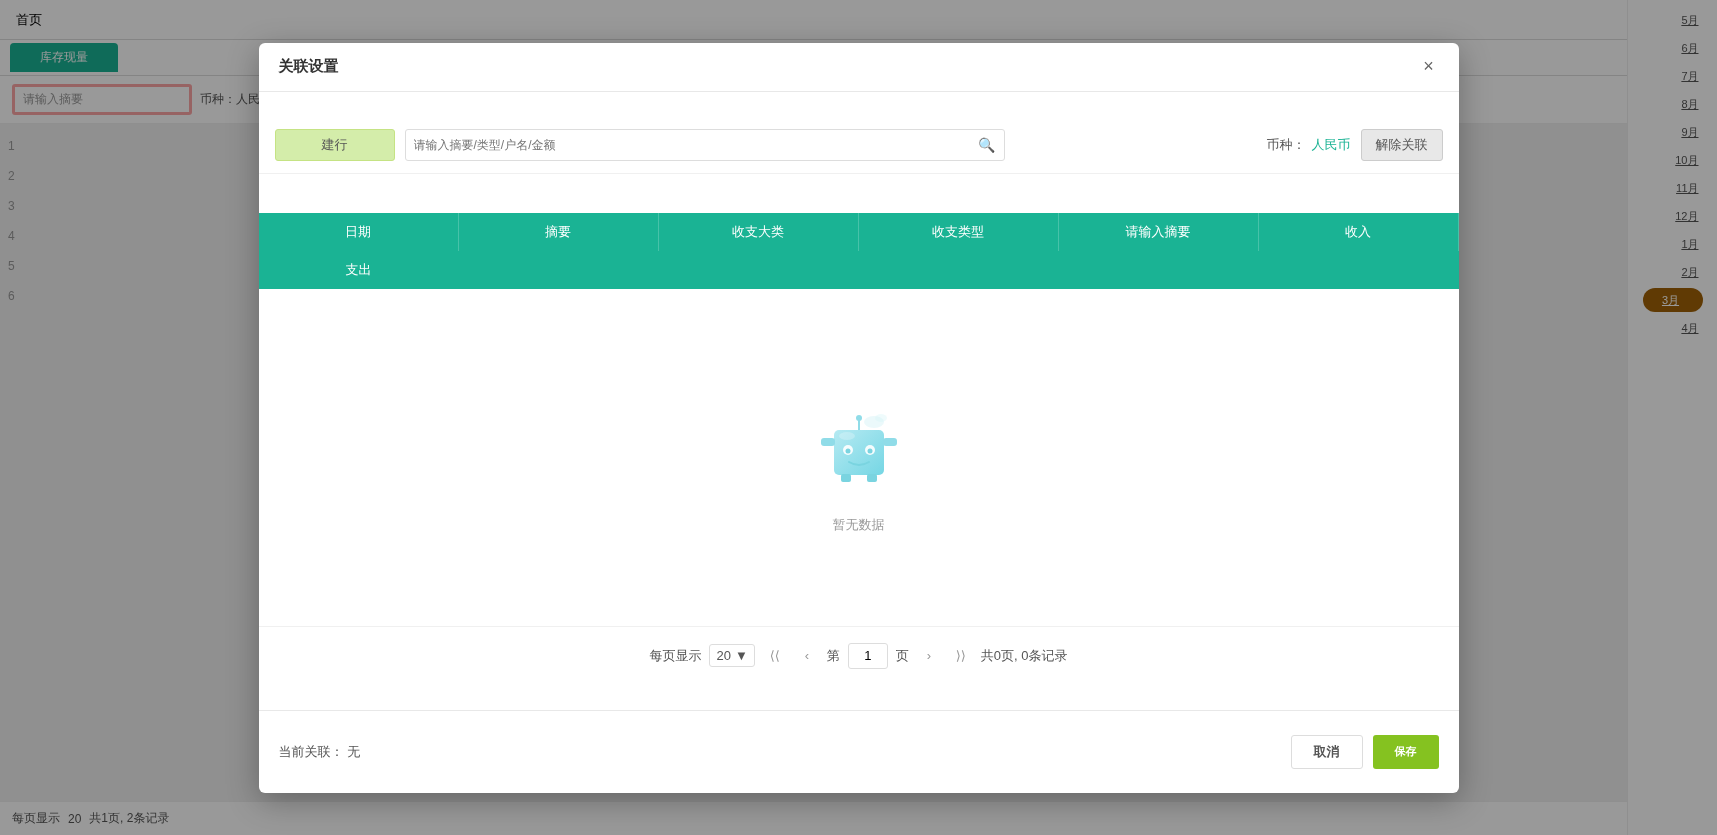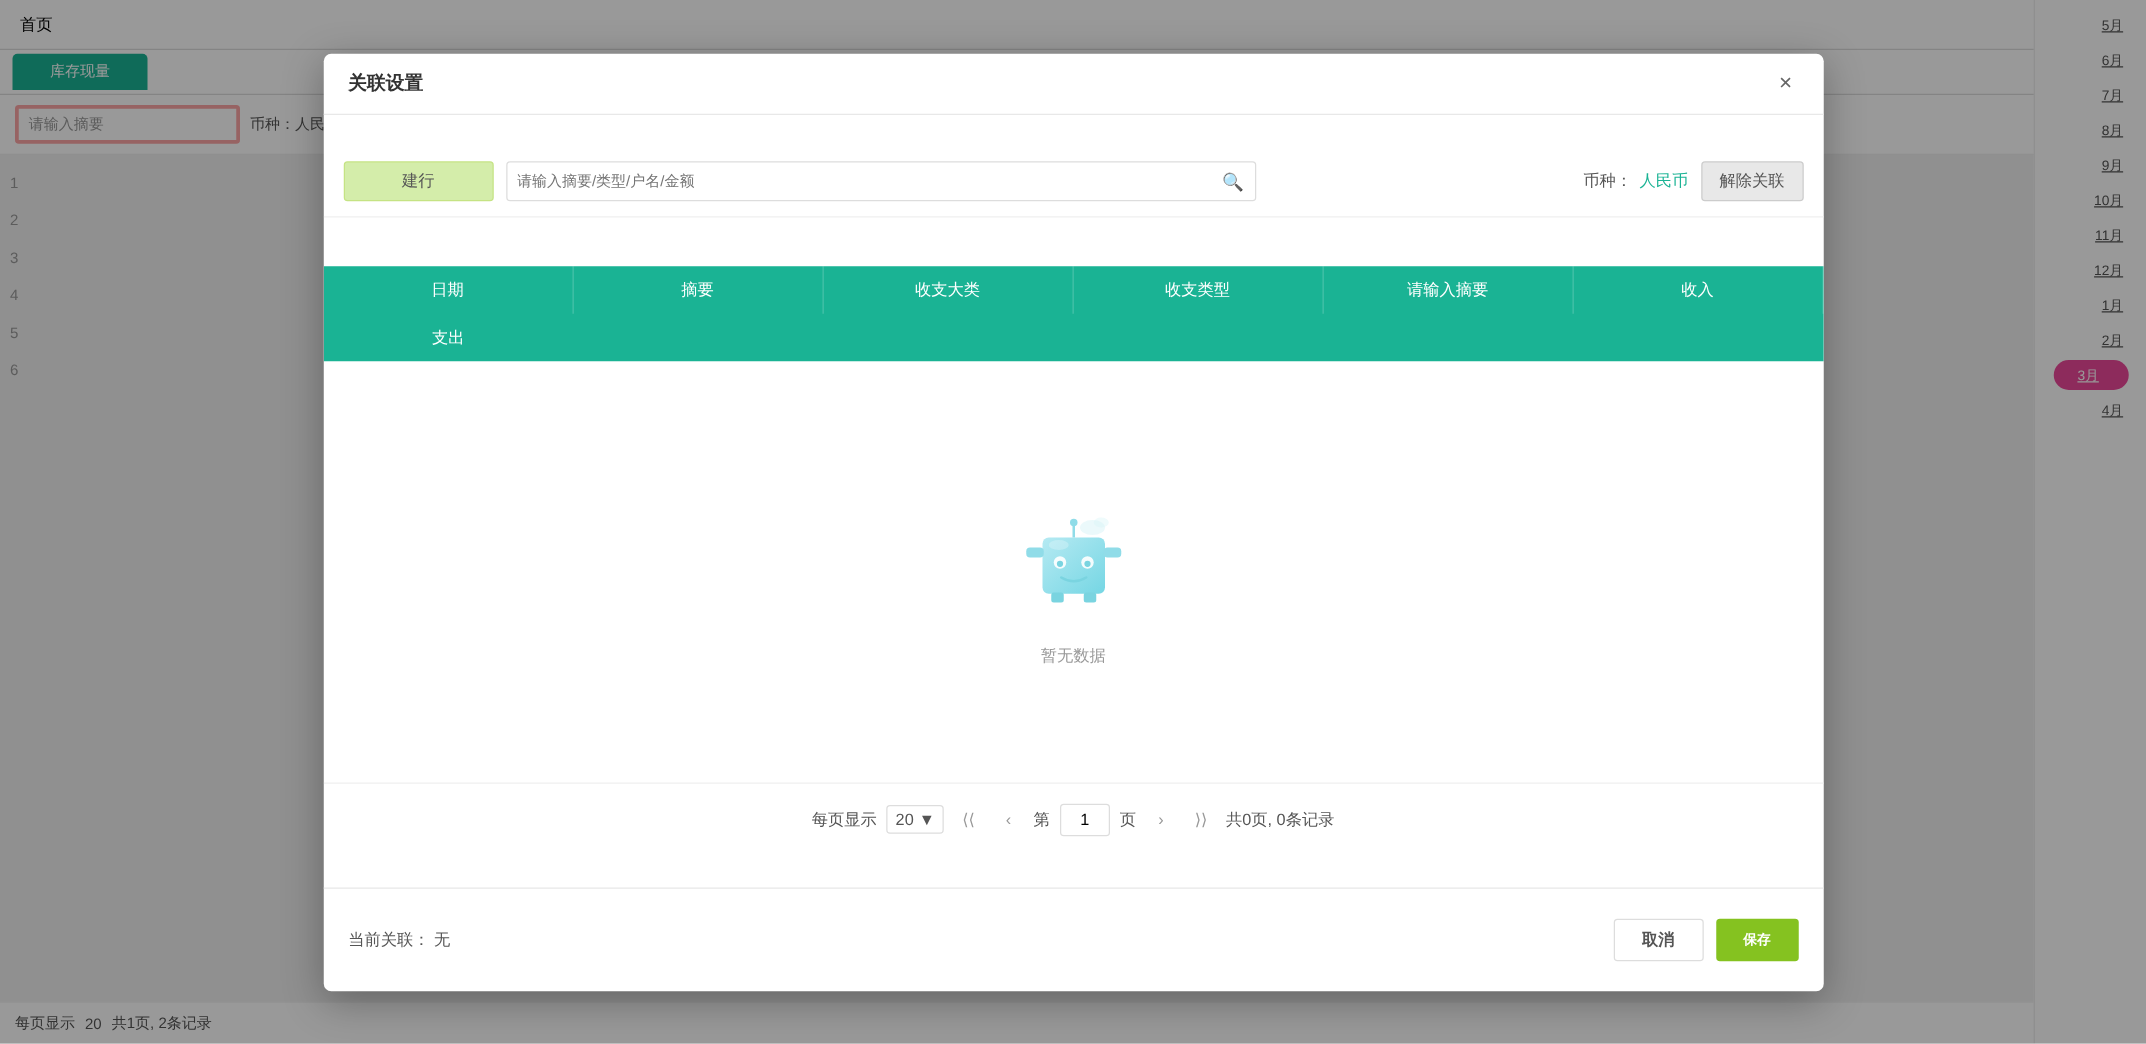--- a/index.html
+++ b/index.html
@@ -396,21 +396,21 @@
       display: flex;
       align-items: center;
       justify-content: flex-end;
       padding-right: 4px;
       cursor: pointer;
       border-radius: 12px;
       text-decoration: underline;
     }
 
     .month-item.highlighted {
-      background: #ec4899;
+      background: #a16207;
       color: #fff;
       justify-content: center;
     }
   </style>
 </head>
 <body>
 
 <div class="bg-page">
 
   <div class="bg-topbar">

